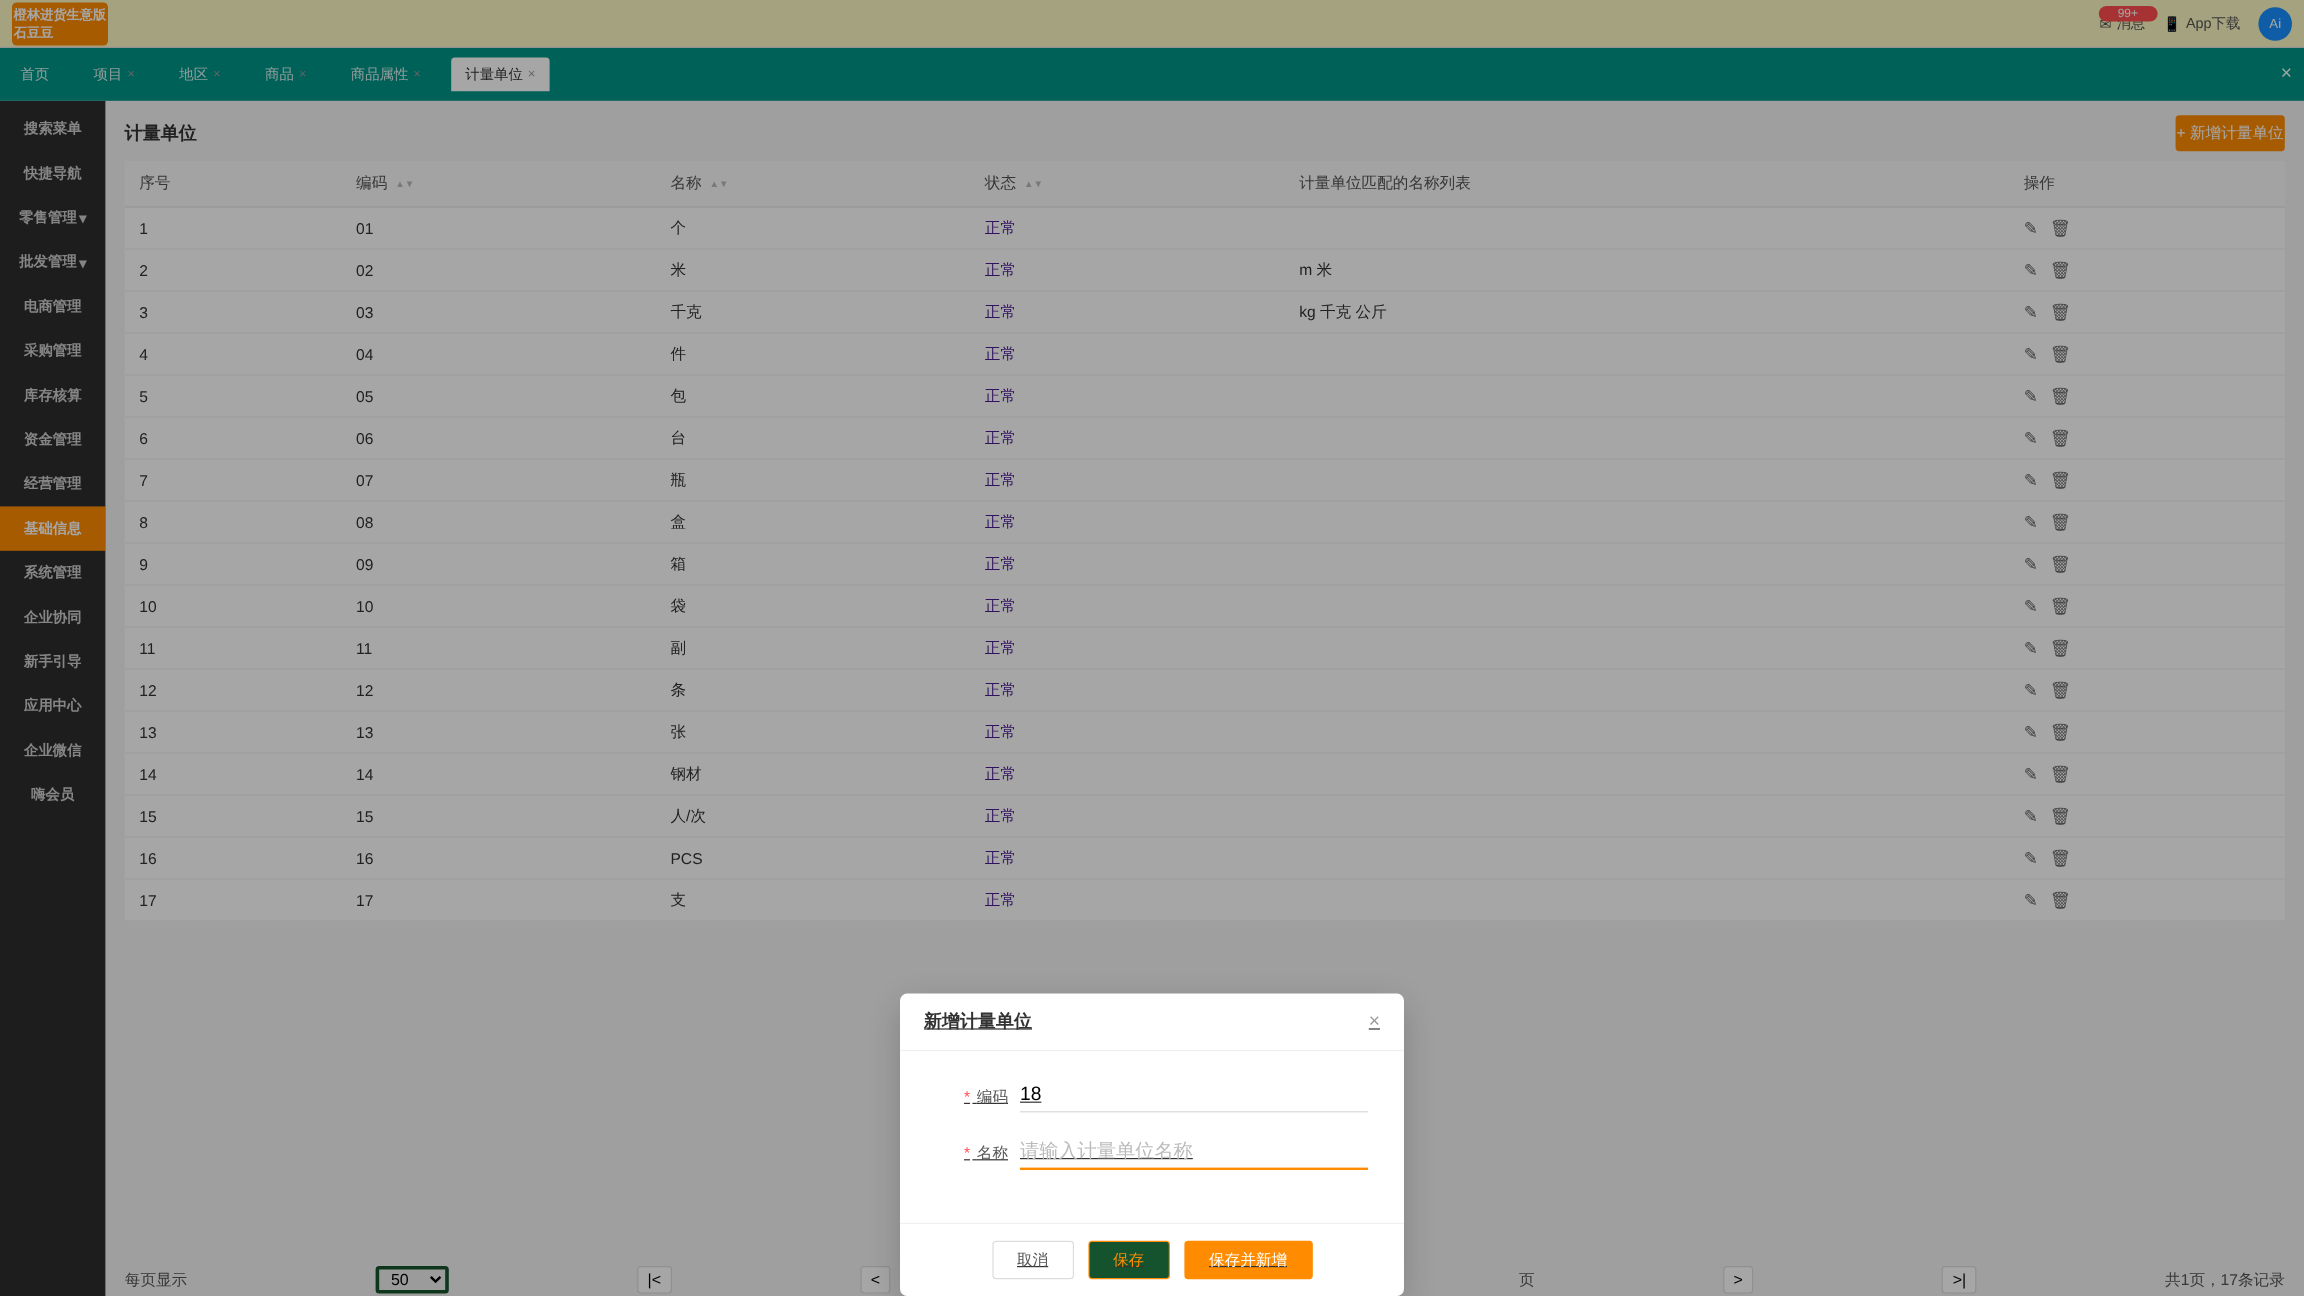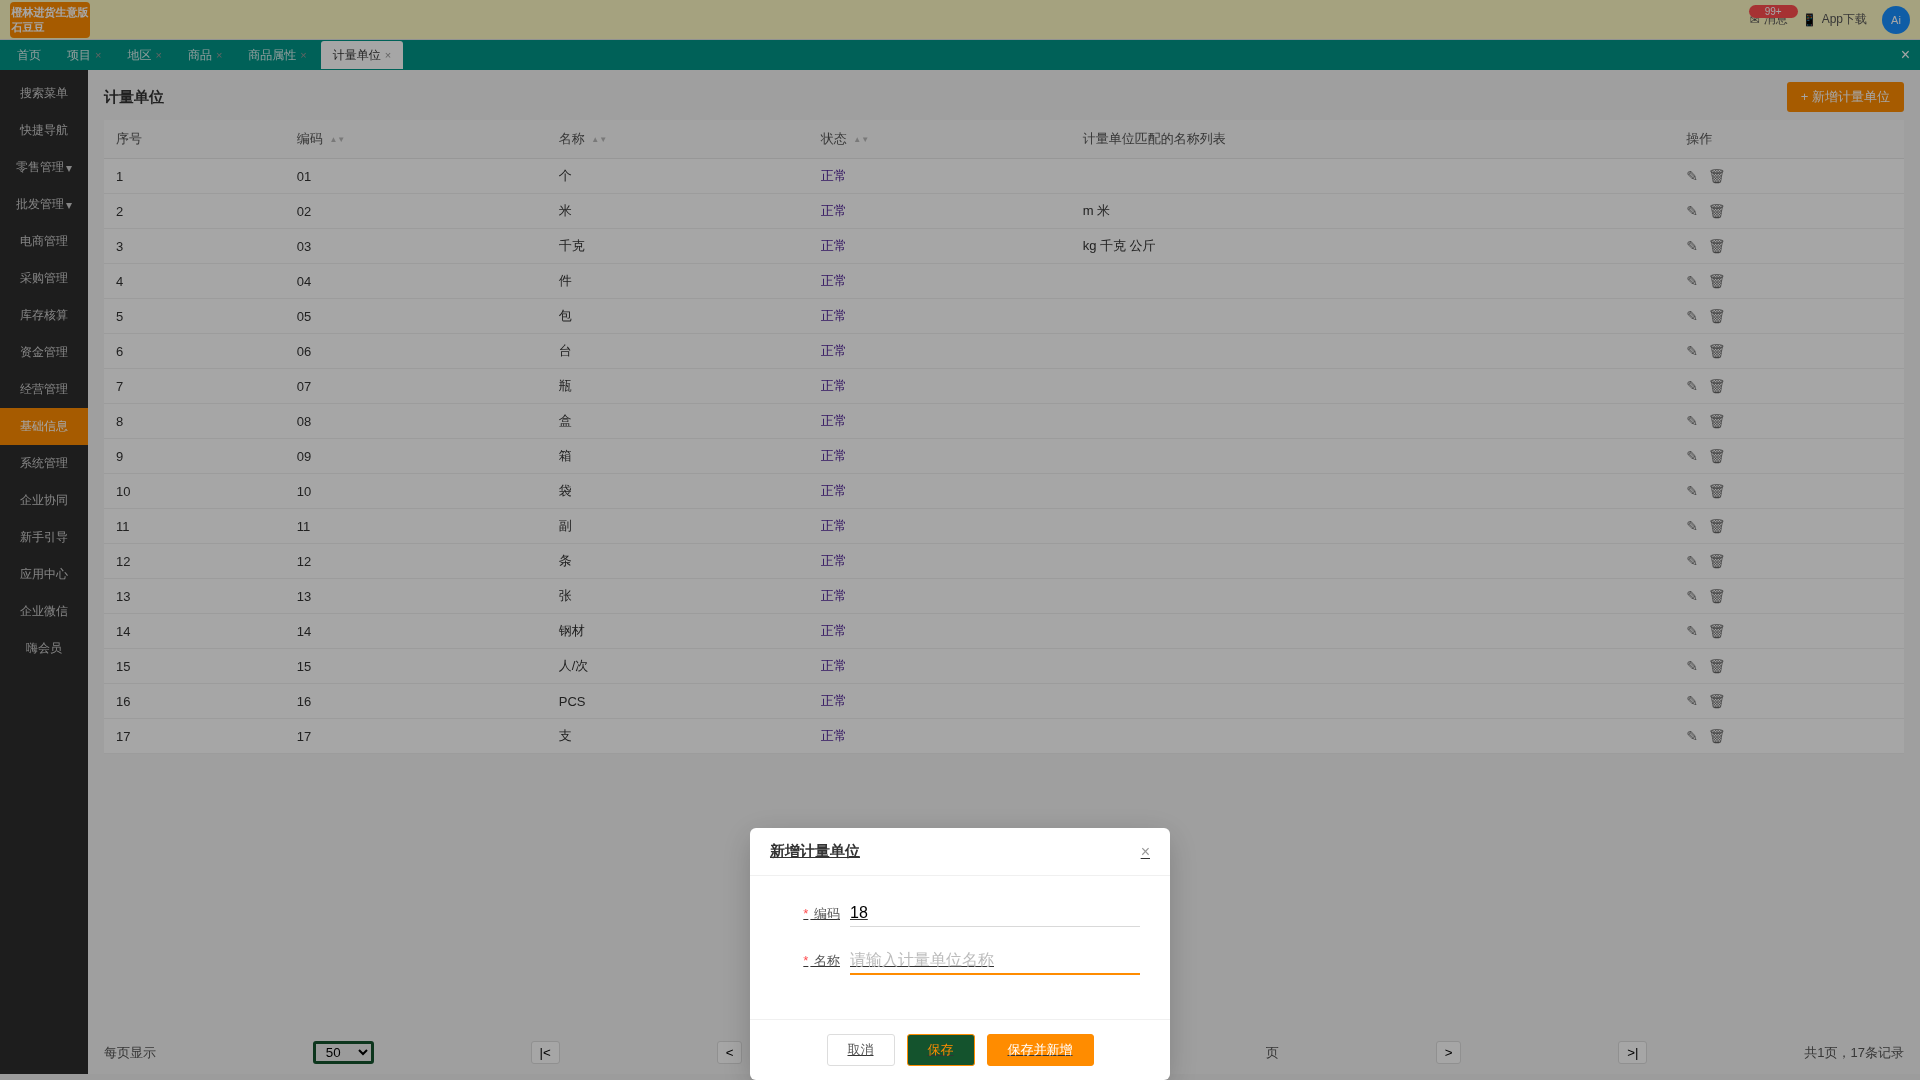--- a/index.html
+++ b/index.html
@@ -10,40 +10,40 @@
     .header-left { display: flex; align-items: center; gap: 8px; }
     .logo-box { width: 80px; height: 36px; background: #ff8c00; border-radius: 4px; display: flex; align-items: center; justify-content: center; }
     .logo-text { color: #fff; font-size: 11px; font-weight: bold; }
     .header-right { display: flex; align-items: center; gap: 15px; }
     .msg-btn { display: flex; align-items: center; gap: 4px; font-size: 12px; color: #555; position: relative; }
     .badge { background: #ff4d4f; color: #fff; font-size: 10px; padding: 1px 16px; border-radius: 8px; position: absolute; top: -6px; right: -10px; }
     .app-btn { display: flex; align-items: center; gap: 4px; font-size: 12px; color: #555; }
     .avatar { width: 28px; height: 28px; background: #1890ff; border-radius: 50%; display: flex; align-items: center; justify-content: center; color: #fff; font-size: 11px; }
 
     
-    .tab-bar { height: 30px; background: #009688; display: flex; align-items: center; padding: 0 5px; gap: 2px; position: relative; }
+    .tab-bar { height: 44px; background: #009688; display: flex; align-items: center; padding: 0 5px; gap: 13px; position: relative; }
     .tab { display: flex; align-items: center; gap: 4px; padding: 0 12px; height: 28px; border-radius: 3px 3px 0 0; font-size: 12px; cursor: pointer; color: rgba(255,255,255,0.85); }
     .tab.active { background: #fff; color: #333; }
     .tab .close-x { font-size: 11px; color: #999; cursor: pointer; }
     .tab-close-global { position: absolute; right: 10px; color: #fff; font-size: 16px; cursor: pointer; }
 
     
     .layout { display: flex; height: calc(1080px - 76px); }
 
     
     .sidebar { width: 88px; background: #2d2d2d; display: flex; flex-direction: column; padding-top: 5px; }
-    .sidebar-item { padding: 10px 5px; text-align: center; color: #ccc; font-size: 12px; cursor: pointer; }
+    .sidebar-item { padding: 10px 5px; text-align: center; color: #ccc; font-size: 12px; cursor: pointer; font-weight: bold; }
     .sidebar-item.active { background: #ff8c00; color: #fff; }
     .sidebar-item.has-arrow { display: flex; align-items: center; justify-content: center; gap: 2px; }
 
     
     .main { flex: 1; display: flex; flex-direction: column; background: #f5f5f5; overflow: hidden; }
     .content-header { padding: 12px 16px 8px; display: flex; justify-content: space-between; align-items: center; }
     .page-title { font-size: 15px; font-weight: bold; color: #333; }
-    .add-btn { background: #ff8c00; color: #fff; border: none; padding: 6px 14px; border-radius: 3px; cursor: pointer; font-size: 13px; }
+    .add-btn { background: #ff8c00; color: #fff; border: none; padding: 6px 1px; border-radius: 3px; cursor: pointer; font-size: 13px; }
 
     
     .table-wrap { padding: 0 16px; flex: 1; overflow: auto; }
     table { width: 100%; border-collapse: collapse; background: #fff; }
     thead tr { background: #fafafa; }
     th { padding: 10px 12px; text-align: left; font-size: 13px; color: #555; border-bottom: 1px solid #e8e8e8; font-weight: 500; white-space: nowrap; }
     td { padding: 8px 12px; border-bottom: 1px solid #f0f0f0; font-size: 13px; color: #333; }
     .status-normal { color: #4c1d95; font-family: Liberation Serif, serif; }
     .ops { display: flex; gap: 10px; }
     .op-icon { cursor: pointer; color: #666; font-size: 14px; }

